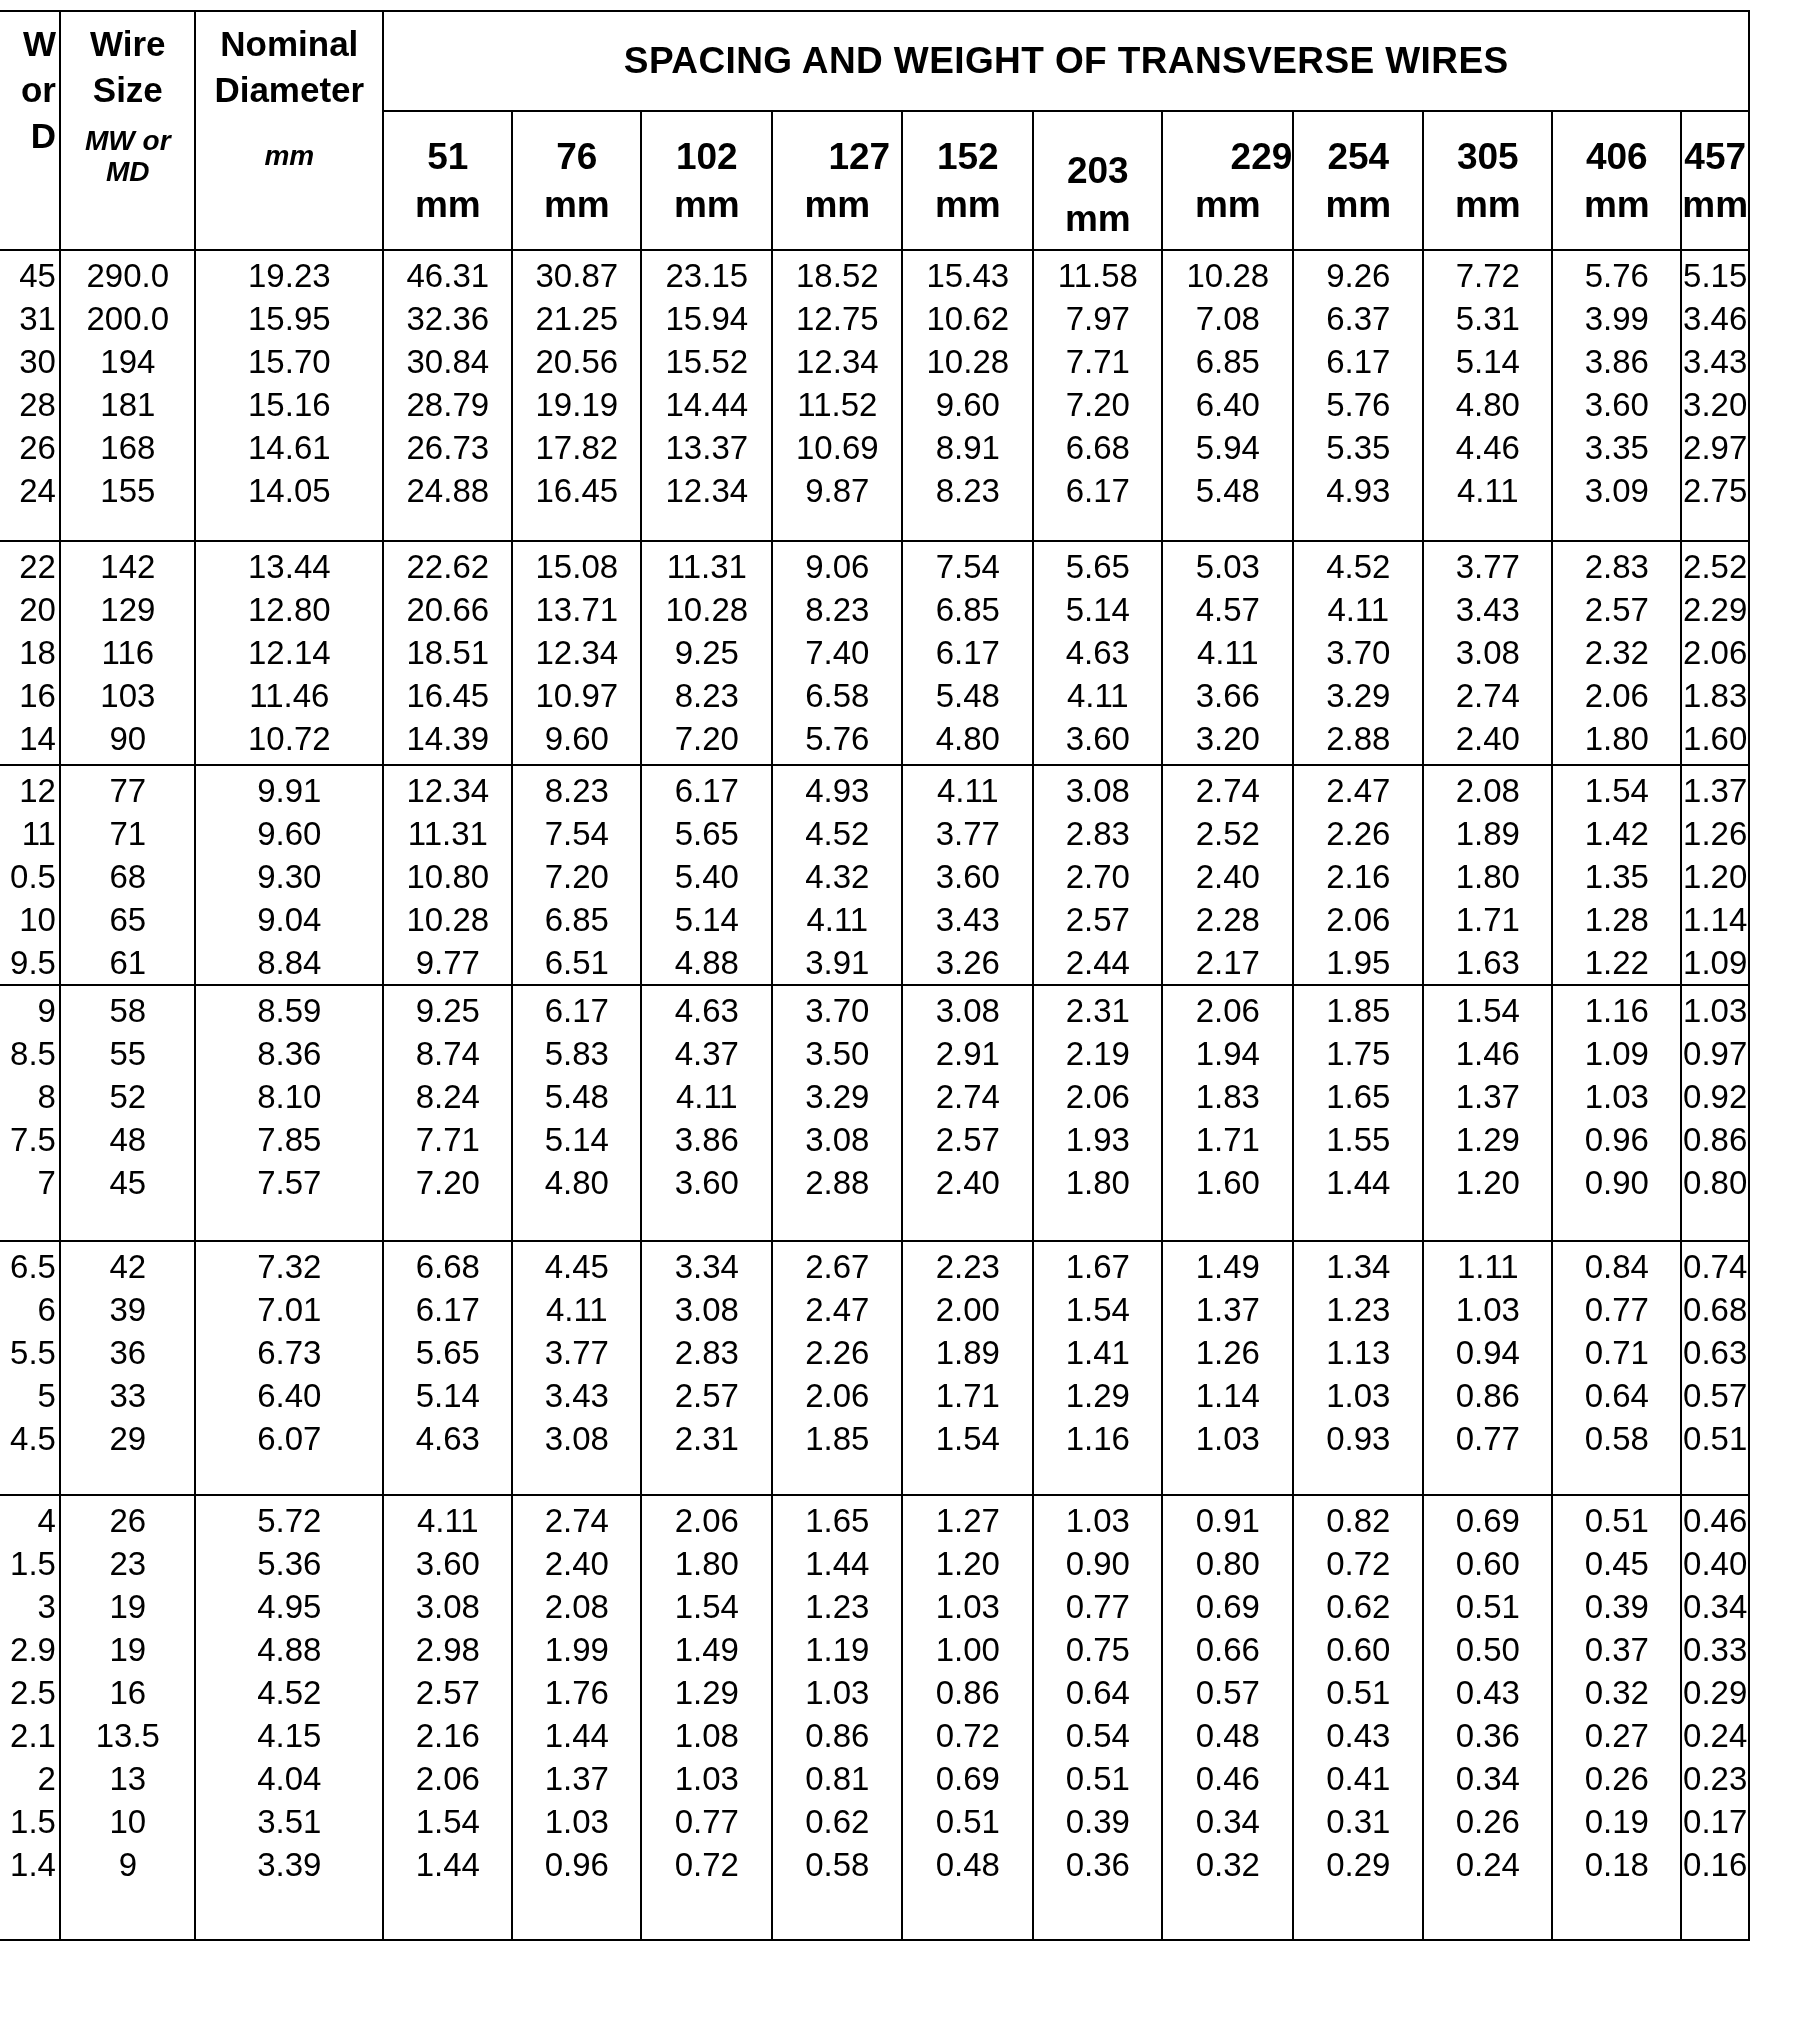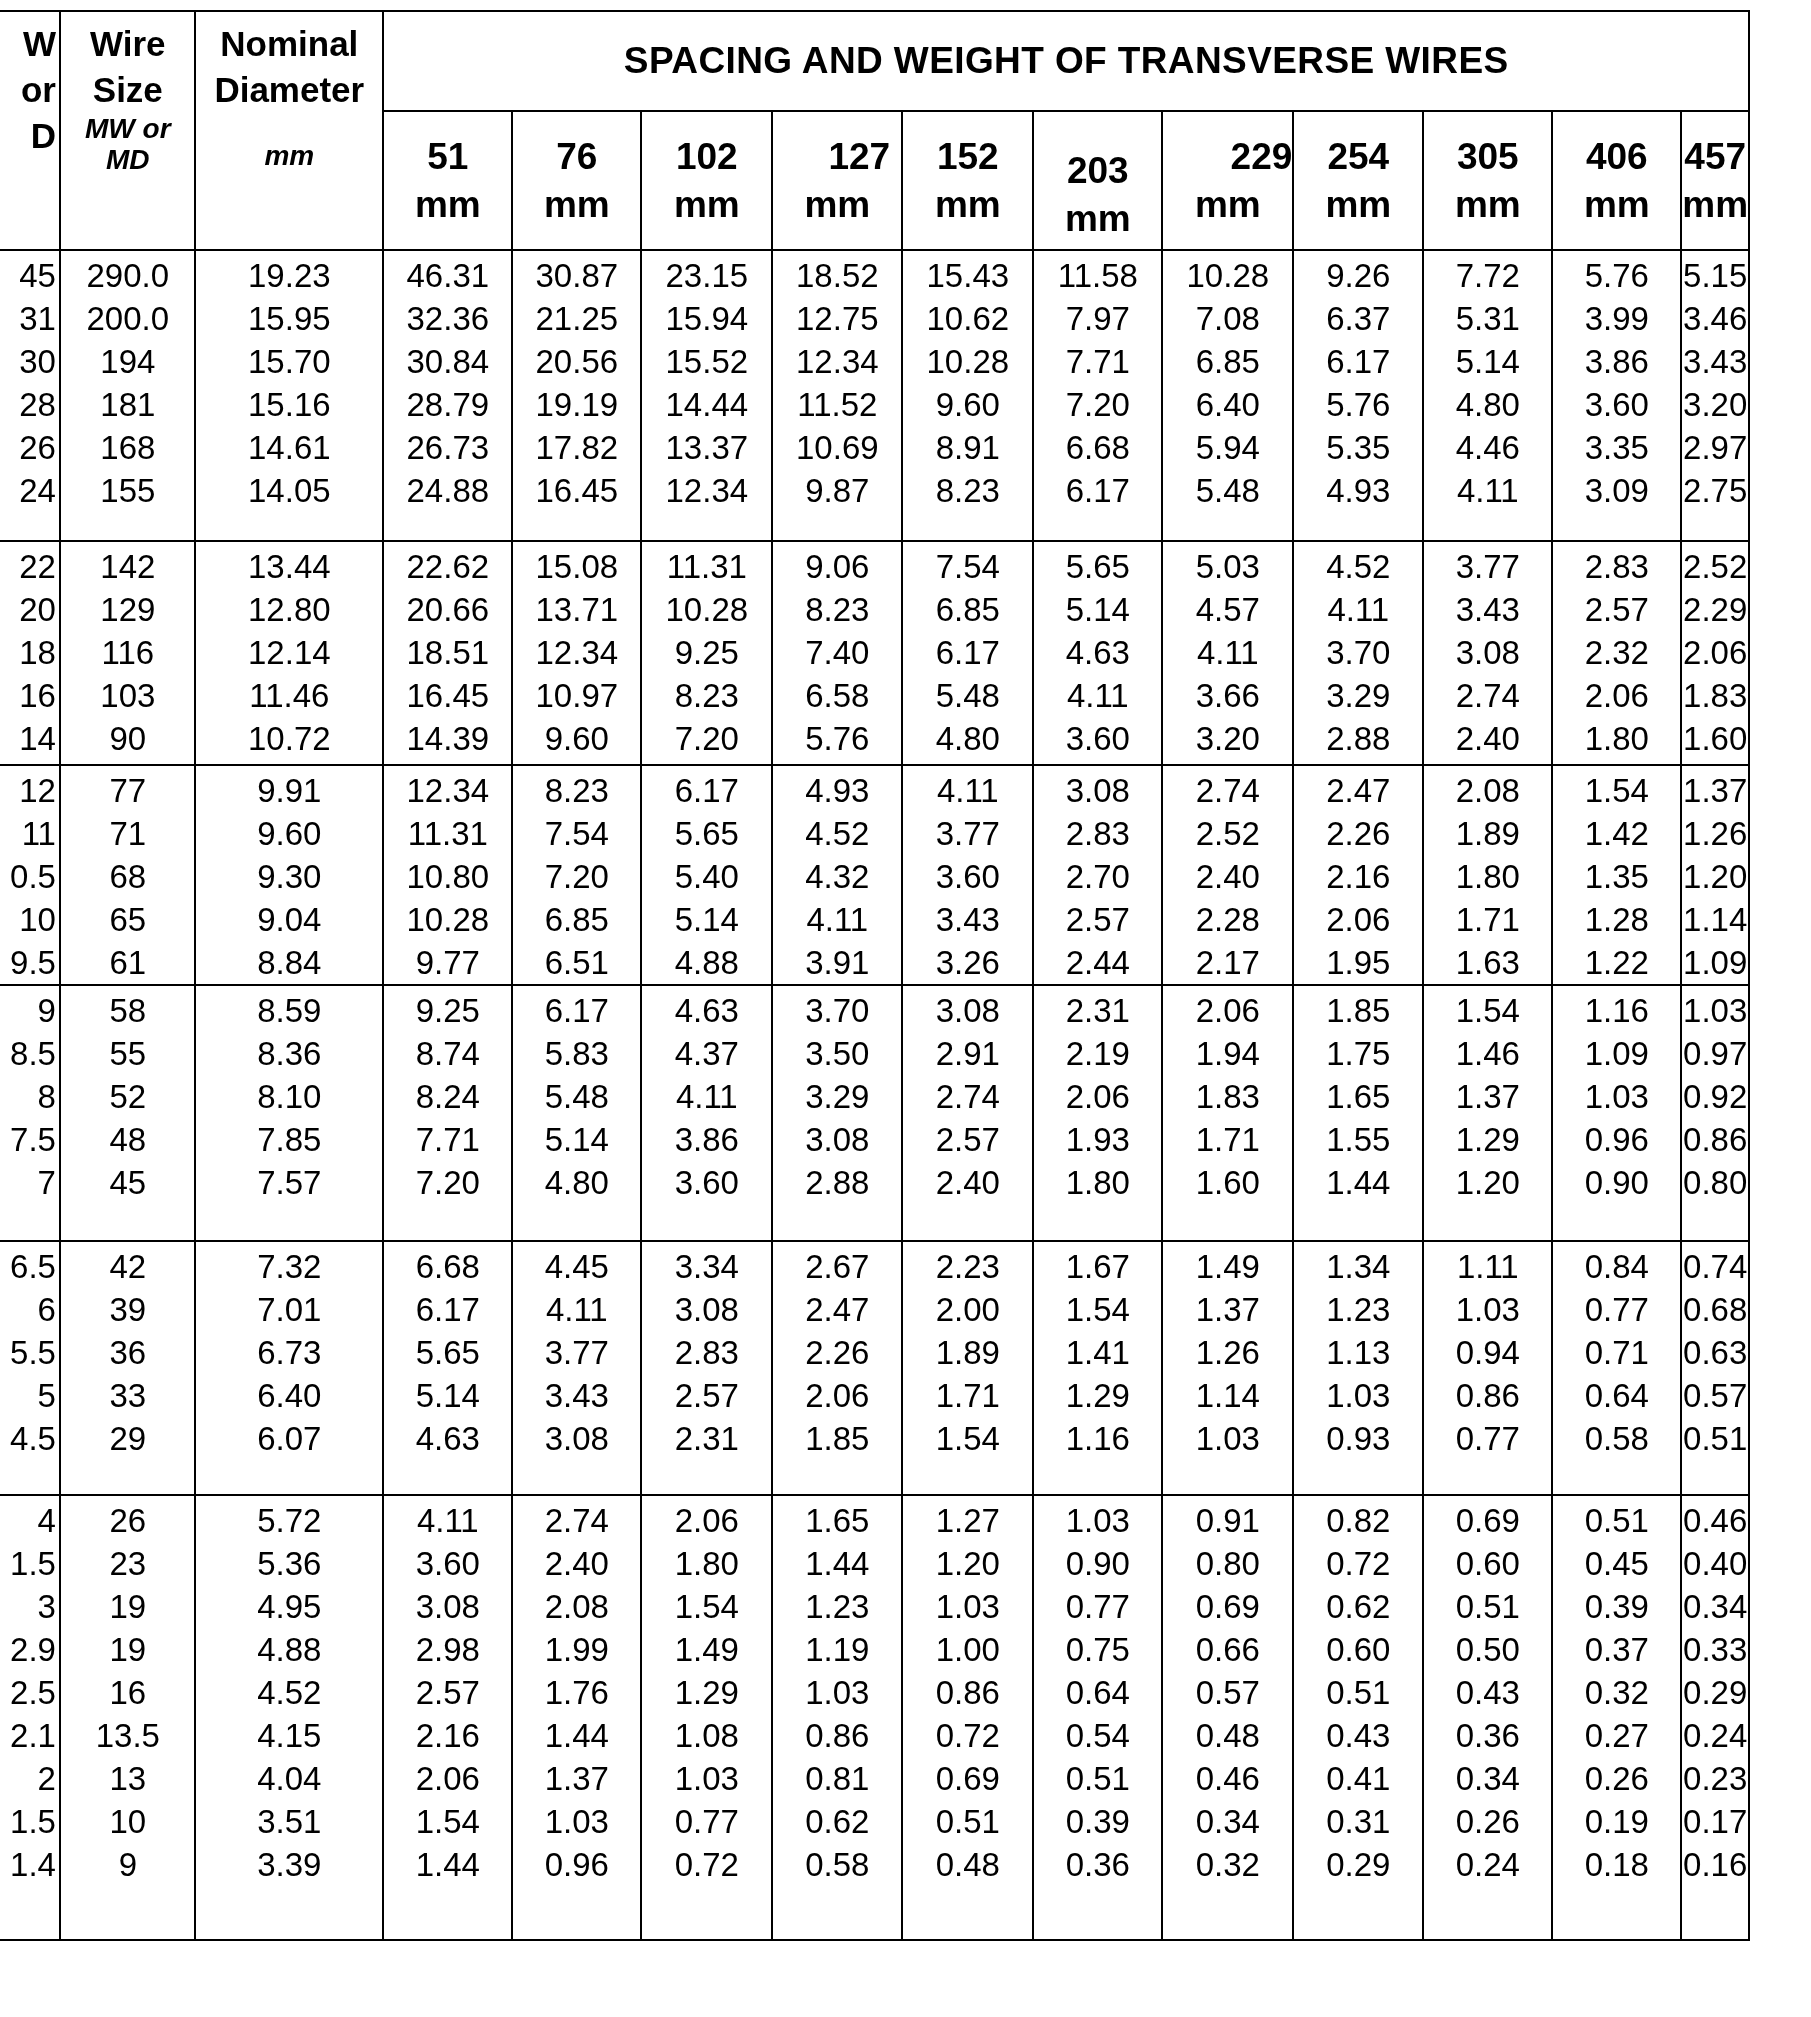--- a/index.html
+++ b/index.html
@@ -39,21 +39,21 @@
   <thead>
     <tr>
       <th rowspan="2" class="h-main cell-cut lcol" style="height:228px;">
         <span class="v" style="display:block">W</span>
         <span class="v" style="display:block">or</span>
         <span class="v" style="display:block">D</span>
       </th>
       <th rowspan="2" class="h-main">
         <span style="display:block">Wire</span>
         <span style="display:block">Size</span>
-        <span style="display:block;" class="h-sub">MW or</span>
+        <span style="display:block;margin-top:12px" class="h-sub">MW or</span>
         <span style="display:block" class="h-sub">MD</span>
       </th>
       <th rowspan="2" class="h-main">
         <span style="display:block">Nominal</span>
         <span style="display:block">Diameter</span>
         <span style="display:block;margin-top:27px" class="h-sub">mm</span>
       </th>
       <th colspan="11" class="h-title">SPACING AND WEIGHT OF TRANSVERSE WIRES</th>
     </tr>
     <tr id="spacing-header-row">

